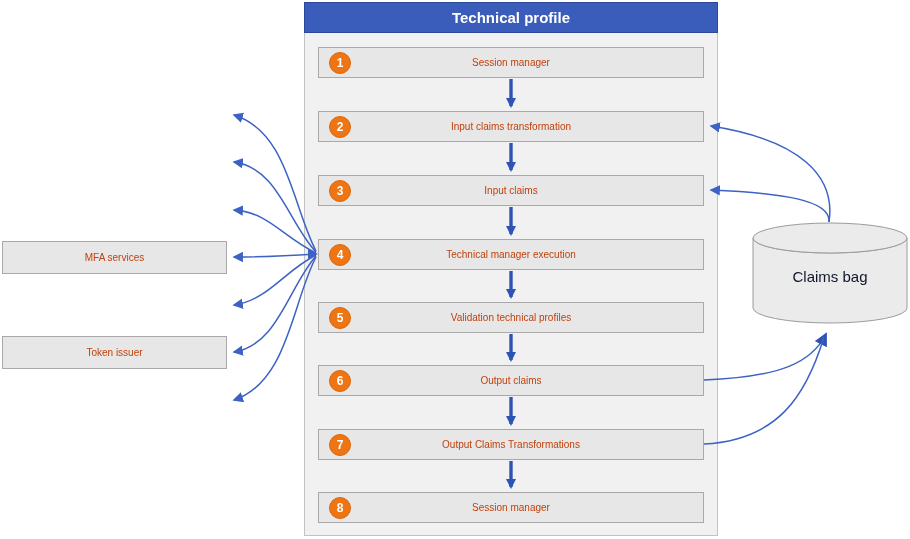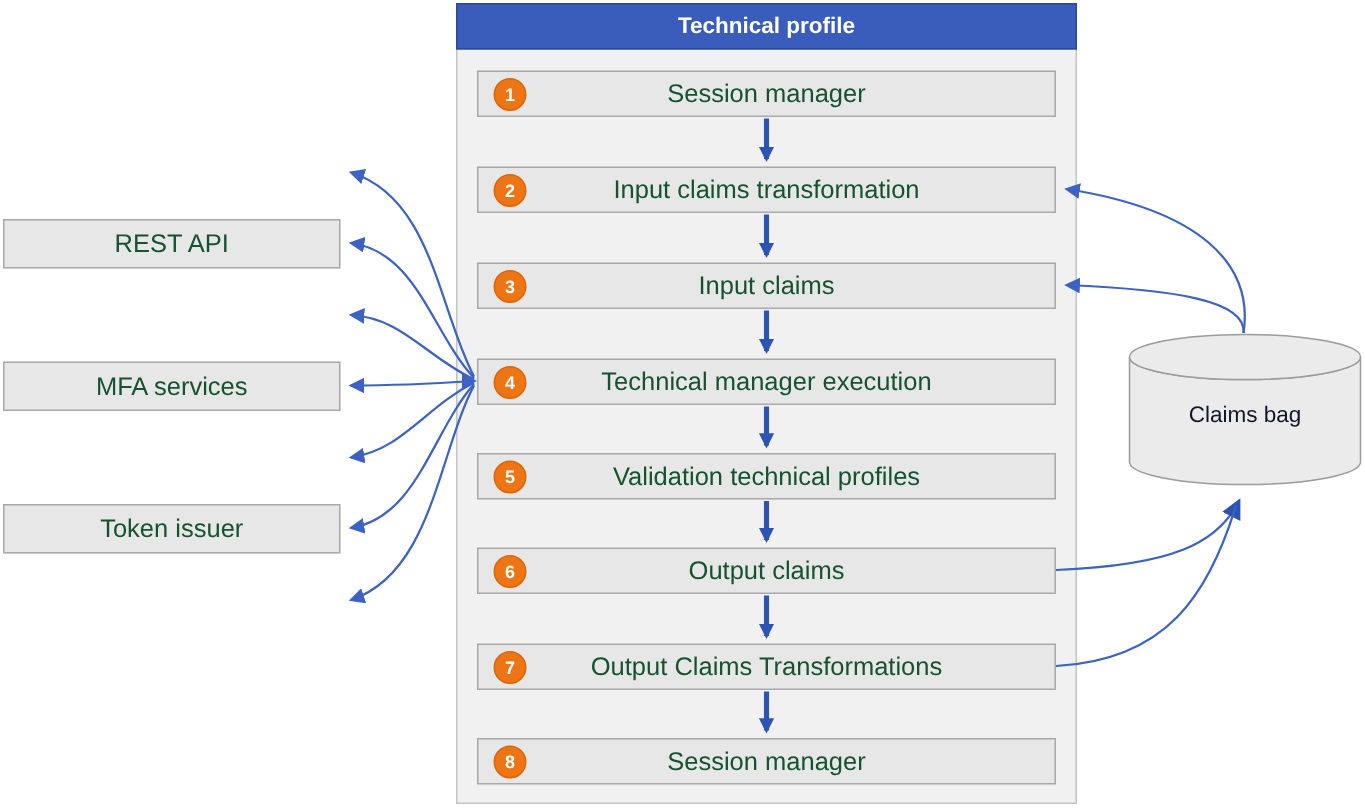--- a/index.html
+++ b/index.html
@@ -40,22 +40,22 @@
     width: 386px; height: 31px;
     box-sizing: border-box;
     background: #e7e7e7;
     border: 1px solid #a9a9a9;
     z-index: 2;
   }
   .step-label, .svc-label {
     position: absolute;
     left: 0; top: 0; right: 0; bottom: 0;
     display: flex; align-items: center; justify-content: center;
-    color: #14532d;
-    font-size: 17px;
+    color: #c2410c;
+    font-size: 10px;
     white-space: nowrap;
   }
   .badge {
     position: absolute;
     left: 10px; top: 50%;
     transform: translateY(-50%);
     width: 22px; height: 22px;
     border-radius: 50%;
     background: #ee7514;
     border: 1px solid #de660a;
@@ -128,23 +128,20 @@
   </div>
   <div class="step" style="top:429px">
     <span class="step-label">Output Claims Transformations</span>
     <span class="badge">7</span>
   </div>
   <div class="step" style="top:492px">
     <span class="step-label">Session manager</span>
     <span class="badge">8</span>
   </div>
 
-  <div class="svc" style="top:146px">
-    <span class="svc-label">REST API</span>
-  </div>
   <div class="svc" style="top:241px">
     <span class="svc-label">MFA services</span>
   </div>
   <div class="svc" style="top:336px">
     <span class="svc-label">Token issuer</span>
   </div>
 
   <svg class="overlay" viewBox="0 0 910 539" xmlns="http://www.w3.org/2000/svg">
     <defs>
       <marker id="headThick" viewBox="0 0 10 10" refX="8" refY="5" markerWidth="3" markerHeight="3.2" orient="auto">

